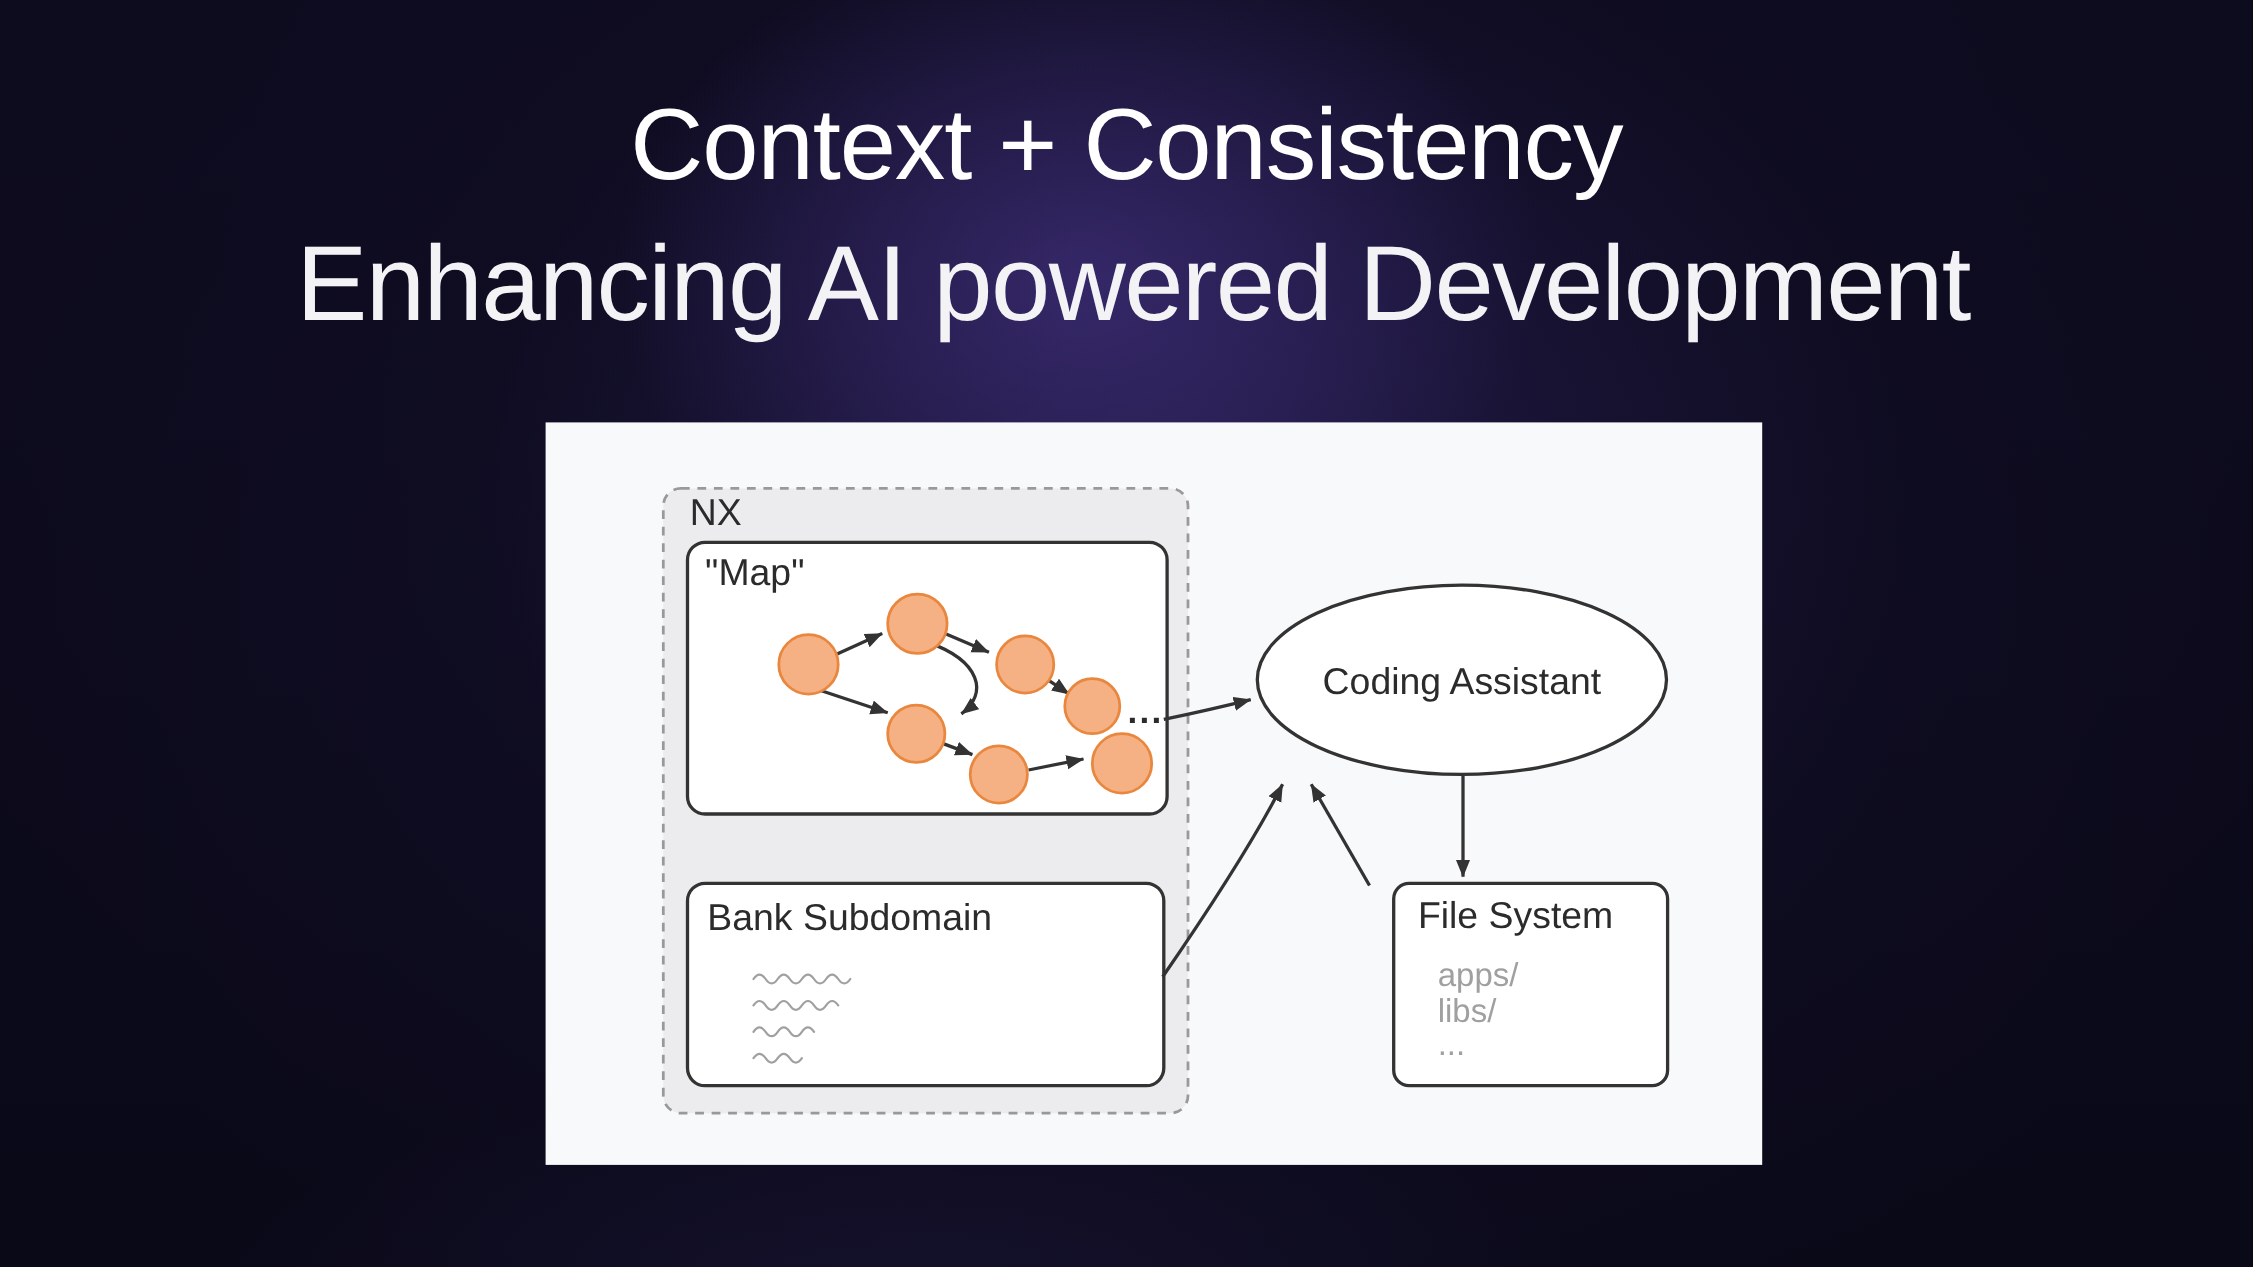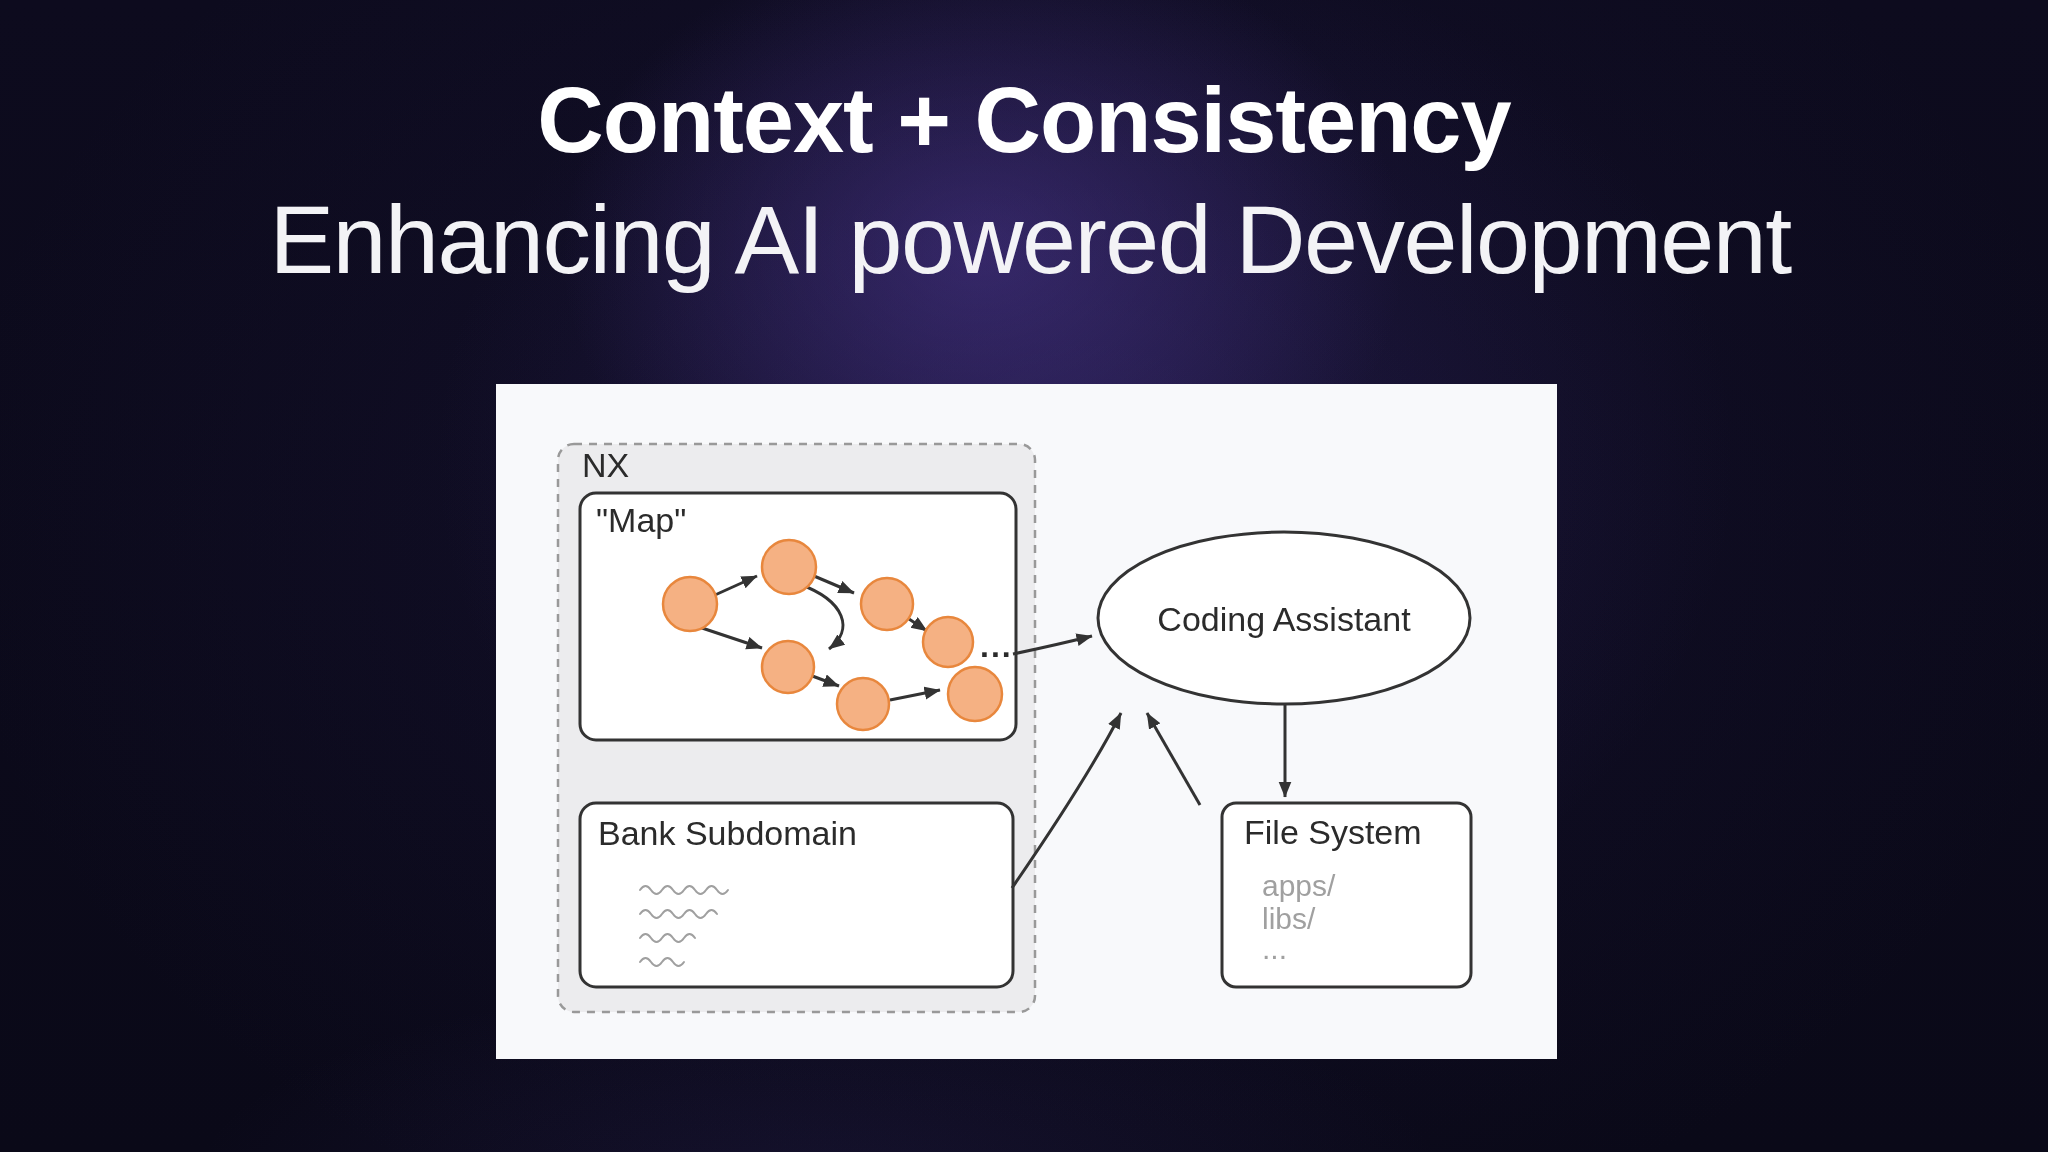--- a/index.html
+++ b/index.html
@@ -13,32 +13,33 @@
       radial-gradient(1000px 820px at 53% 40%, rgba(66,50,134,.30), rgba(66,50,134,0) 65%),
       radial-gradient(1500px 1100px at 50% 45%, rgba(45,35,95,.22), rgba(45,35,95,0) 72%),
       radial-gradient(900px 300px at 40% 103%, rgba(72,58,142,.16), rgba(72,58,142,0) 70%),
       linear-gradient(#0d0b1e 0%, #0a0918 100%);
   }
   .header{
     position:absolute;top:66px;left:0;width:100%;
     text-align:center;color:#ffffff;
   }
   .header h1{
-    margin:0;
-    font-size:92px;font-weight:700;letter-spacing:-1px;
+    margin:12px;
+    font-size:92px;font-weight:400;letter-spacing:-1px;
     line-height:1.18;color:#ffffff;
   }
   .header h2{
     margin:6px 0 0 12px;
     font-size:97px;font-weight:400;letter-spacing:-1.5px;
     line-height:1.22;color:#f3f3f6;
   }
   .panel{
     position:absolute;left:496px;top:384px;width:1061px;height:675px;
     background:var(--panel-bg,#f8f9fb);
+    padding-left:45px;
   }
   .panel svg{display:block;width:100%;height:100%;}
 
   
   .nx-rect{fill:var(--nx-bg,#ececee);stroke:var(--dash-border,#999999);stroke-width:2.5;stroke-dasharray:8 7;}
   .box{fill:#ffffff;stroke:var(--line,#333333);stroke-width:3;}
   .node{fill:var(--node-fill,#f5b183);stroke:var(--node-stroke,#e8873d);stroke-width:2.5;}
   .edge{fill:none;stroke:var(--line,#333333);stroke-width:3;}
   .squiggle{fill:none;stroke:var(--muted,#a0a0a0);stroke-width:2;stroke-linecap:round;}
   .lbl{fill:var(--text,#2b2b2b);font-family:"Liberation Sans",sans-serif;font-size:34px;}

